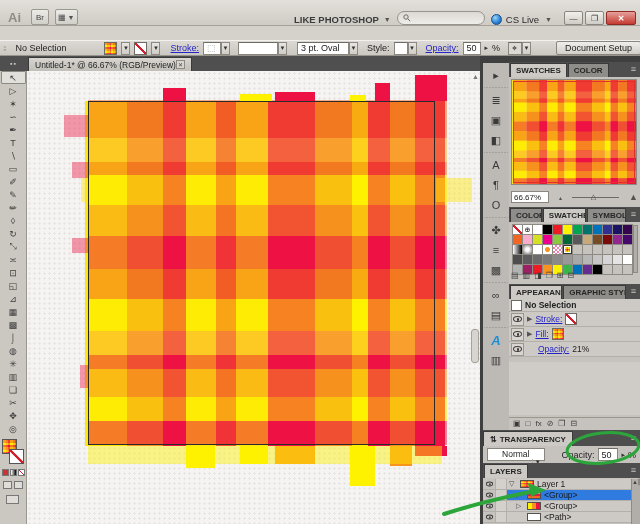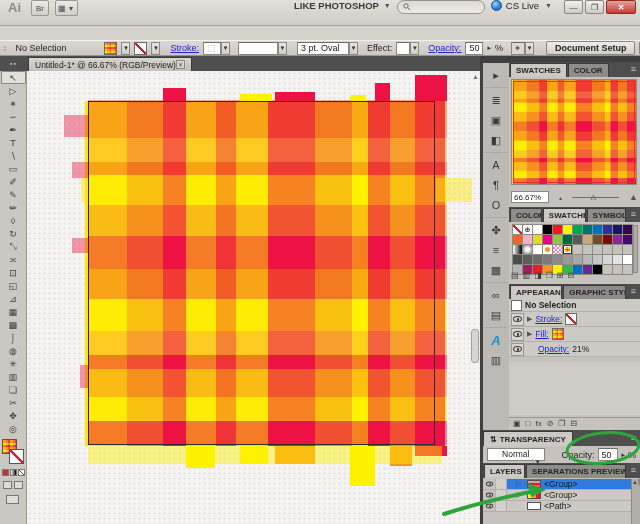--- a/index.html
+++ b/index.html
@@ -4,21 +4,21 @@
 <style>
   html,body{margin:0;padding:0;background:#888;}
   #app{position:relative;width:640px;height:524px;overflow:hidden;
        font-family:"Liberation Sans",sans-serif;background:#D5D2CC;
        -webkit-font-smoothing:antialiased;}
   #app *{box-sizing:border-box;}
 
   
   #titlebar{position:absolute;left:0;top:0;width:640px;height:26px;
     background:linear-gradient(#E3E0DB,#CFCCC6);border-bottom:1px solid #A6A29B;
-    display:flex;align-items:flex-start;padding:0 4px;gap:6px;}
+    display:flex;align-items:flex-end;padding:0 4px;gap:6px;}
   #ai-logo{color:#8F8C86;font-weight:bold;font-size:13px;padding:0 4px;}
   .tb-btn{height:16px;min-width:18px;border:1px solid #9B9890;border-radius:2px;
     background:linear-gradient(#EDEBE7,#D2CFC9);font-size:8px;color:#444;
     display:flex;align-items:center;justify-content:center;padding:0 2px;}
   .caret{font-size:7px;color:#555;margin-left:2px;}
   #tb-spacer{flex:1;}
   #workspace-label{font-size:9.5px;font-weight:bold;color:#3B3B3B;display:flex;align-items:center;gap:3px;}
   #searchbox{width:88px;height:14px;border:1px solid #97948D;border-radius:8px;
     background:linear-gradient(#DCD9D4,#EFEDE9);display:flex;align-items:center;padding:0 5px;gap:3px;}
   #searchbox svg{flex:none;}
@@ -249,34 +249,34 @@
         <span class="dd-arrow">▼</span>
       </span>
     <span class="cb-dd" style="margin-left:4px;">
         <span class="cb-field" style="width:40px;"></span>
         <span class="dd-arrow">▼</span>
       </span>
     <span class="cb-dd" style="margin-left:6px;">
         <span class="cb-field" style="width:52px;">3 pt. Oval</span>
         <span class="dd-arrow">▼</span>
       </span>
-    <span class="cb-label" style="margin-left:5px;">Effect:</span>
+    <span class="cb-label" style="margin-left:5px;">Style:</span>
     <span class="cb-dd">
         <span class="cb-field" style="width:14px;"></span>
         <span class="dd-arrow">▼</span>
       </span>
     <span class="cb-link" style="margin-left:5px;">Opacity:</span>
     <span class="cb-field" style="width:22px;">50</span>
     <span class="stepper">▸</span>
     <span class="cb-label">%</span>
     <span class="cb-dd" style="margin-left:4px;">
         <span class="cb-field" style="width:14px;background:#DCD9D4;">⌖</span>
         <span class="dd-arrow">▼</span>
       </span>
-    <span class="cb-button" style="margin-left:8px;font-weight:bold;">Document Setup</span>
+    <span class="cb-button" style="margin-left:21px;">Document Setup</span>
     <span class="cb-button">Preferences</span>
   </div>
 
   <div id="tools-header">▪▪</div>
   <div id="toolbar">
     <div id="tool-palette" style="display:flex;flex-direction:column;align-items:center;">
         <div class="tool active">↖</div>
         <div class="tool">▷</div>
         <div class="tool">✶</div>
         <div class="tool">∽</div>
@@ -608,24 +608,35 @@
         <span style="margin-left:14px;">Opacity:</span>
         <span class="cb-field" style="width:22px;">50</span>
         <span class="stepper">▸</span>
         <span>%</span>
       </div>
     </div>
 
     <div id="layers" class="panel">
       <div class="tabstrip">
           <span class="ptab on">LAYERS</span>
-          <span class="ptab">SEPARATIONS PREVIEW</span>
           <span class="pmenu">≡</span>
         </div>
       <div id="layer-rows">
+          <div class="lrow">
+            <div class="lcell">
+              <span class="eye"></span>
+            </div>
+            <div class="lcell lock"></div>
+            <div class="lmain">
+              <span class="lexp" style="margin-left: 0px;">▽</span>
+              <span class="lthumb th-plaid plaid-bg"></span>
+              <span>Layer 1</span>
+              <span class="ltarget">○</span>
+            </div>
+          </div>
           <div class="lrow sel">
             <div class="lcell">
               <span class="eye"></span>
             </div>
             <div class="lcell lock"></div>
             <div class="lmain" style="background: rgb(47, 123, 224);">
               <span class="lexp" style="margin-left: 7px;">▷</span>
               <span class="lthumb th-h-stripes"></span>
               <span>&lt;Group&gt;</span>
               <span class="ltarget">◉</span>

